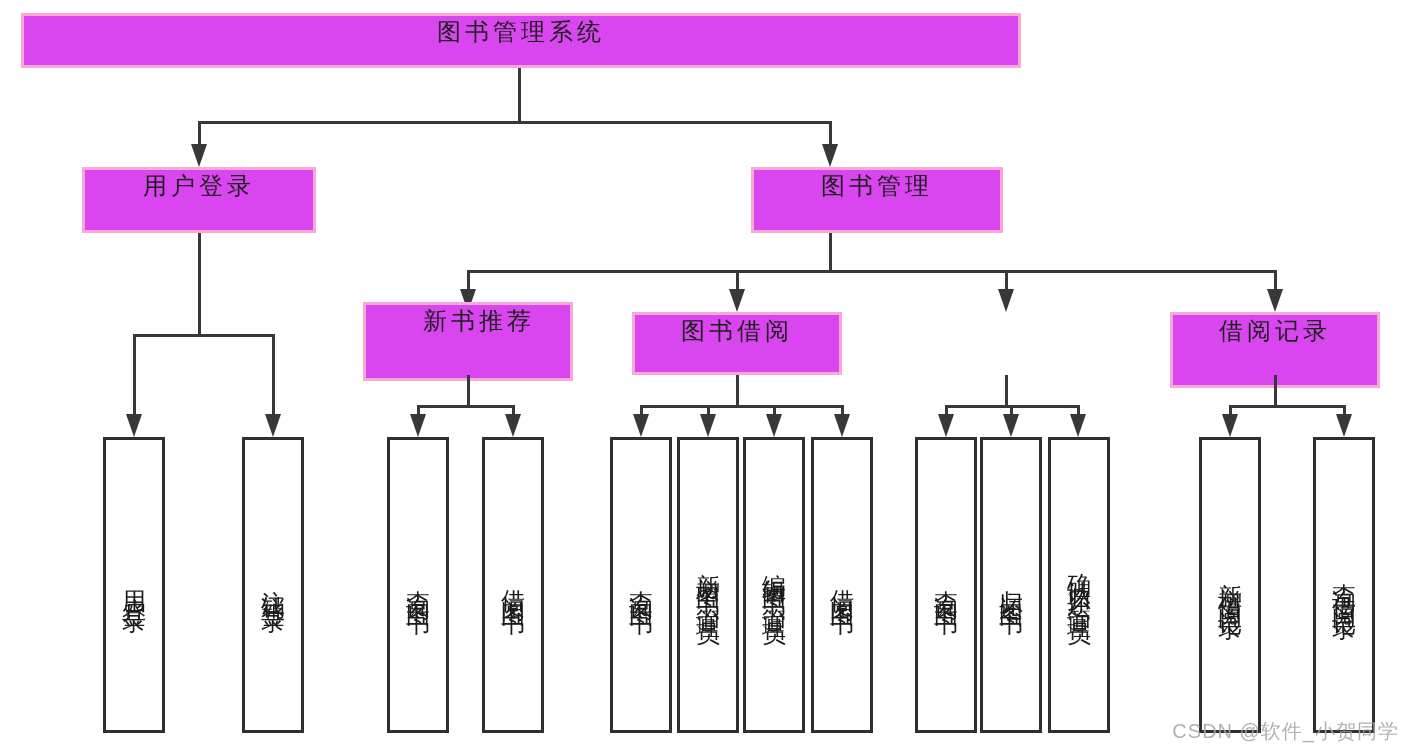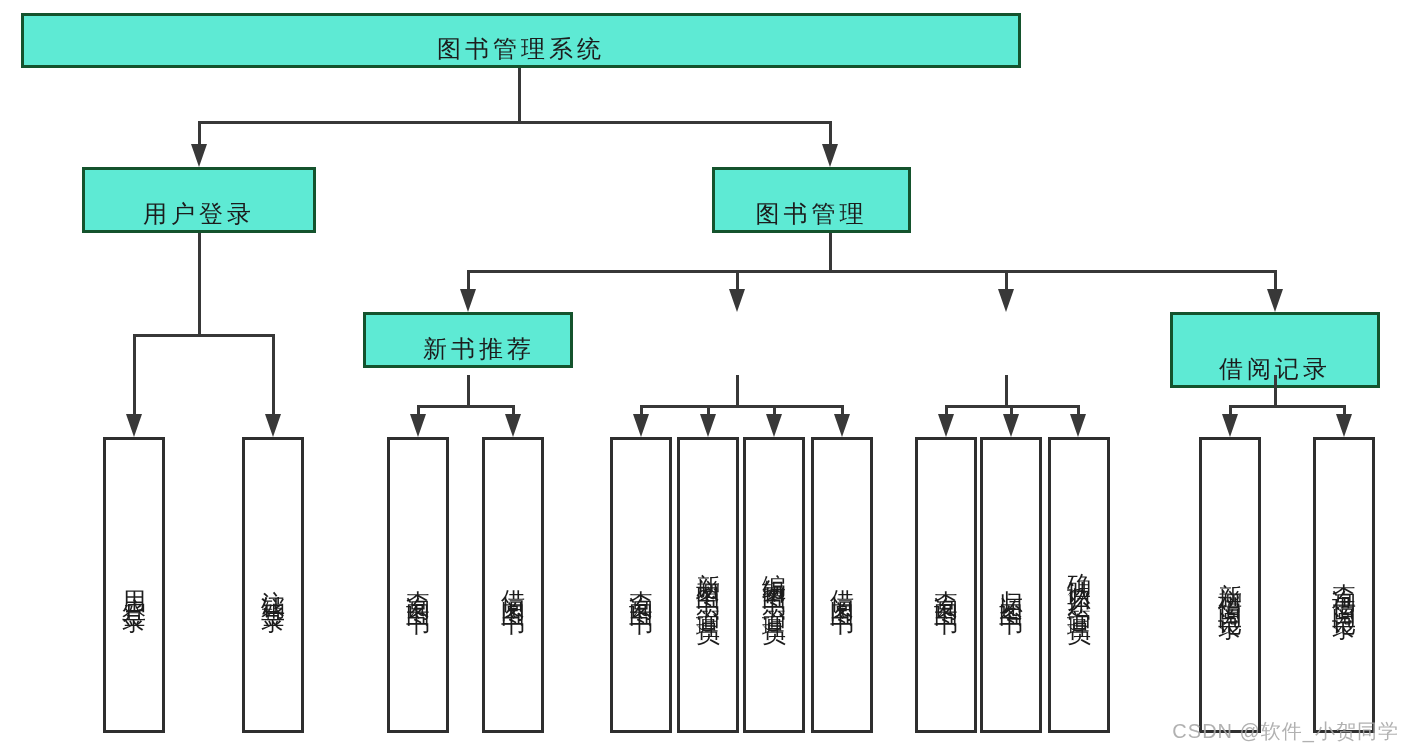--- a/index.html
+++ b/index.html
@@ -12,24 +12,24 @@
     position: relative;
     width: 1405px;
     height: 747px;
     background: #ffffff;
     overflow: hidden;
   }
   
   .node {
     position: absolute;
     box-sizing: border-box;
-    border: 3px solid #14532d;
-    background: #5eead4;
+    border: 3px solid #f9a8d4;
+    background: #d946ef;
     display: flex;
-    align-items: flex-end;
+    align-items: flex-start;
     justify-content: center;
     color: #1c1c1c;
   }
   .node .lbl {
     font-size: 24px;
     letter-spacing: 4px;
     white-space: nowrap;
   }
   .leaf {
     position: absolute;
@@ -93,21 +93,21 @@
   <div class="vline" style="left:518px; top:68px; height:55px;"></div>
   <div class="hline" style="left:198px; top:121px; width:634px;"></div>
   <div class="vline" style="left:198px; top:121px; height:29px;"></div>
   <div class="arrow" style="left:191px; top:144px;"></div>
   <div class="vline" style="left:829px; top:121px; height:29px;"></div>
   <div class="arrow" style="left:822px; top:144px;"></div>
 
   <div class="node" style="left:82px; top:167px; width:234px; height:66px;">
     <span class="lbl">用户登录</span>
   </div>
-  <div class="node" style="left:712px; top:167px; width:199px; height:66px;">
+  <div class="node" style="left:751px; top:167px; width:252px; height:66px;">
     <span class="lbl">图书管理</span>
   </div>
 
   <div class="vline" style="left:198px; top:233px; height:103px;"></div>
   <div class="hline" style="left:133px; top:334px; width:142px;"></div>
   <div class="vline" style="left:133px; top:334px; height:84px;"></div>
   <div class="arrow" style="left:126px; top:414px;"></div>
   <div class="vline" style="left:272px; top:334px; height:84px;"></div>
   <div class="arrow" style="left:265px; top:414px;"></div>
 
@@ -115,22 +115,25 @@
   <div class="hline" style="left:467px; top:270px; width:810px;"></div>
   <div class="vline" style="left:467px; top:270px; height:22px;"></div>
   <div class="arrow" style="left:460px; top:289px;"></div>
   <div class="vline" style="left:736px; top:270px; height:22px;"></div>
   <div class="arrow" style="left:729px; top:289px;"></div>
   <div class="vline" style="left:1005px; top:270px; height:22px;"></div>
   <div class="arrow" style="left:998px; top:289px;"></div>
   <div class="vline" style="left:1274px; top:270px; height:22px;"></div>
   <div class="arrow" style="left:1267px; top:289px;"></div>
 
-  <div class="node" style="left:363px; top:312px; width:210px; height:56px;padding-left:22px;">
+  <div class="node" style="left:363px; top:302px; width:210px; height:79px;padding-left:22px;">
     <span class="lbl">新书推荐</span>
+  </div>
+  <div class="node" style="left:632px; top:312px; width:210px; height:63px;">
+    <span class="lbl">图书借阅</span>
   </div>
   <div class="node" style="left:1170px; top:312px; width:210px; height:76px;">
     <span class="lbl">借阅记录</span>
   </div>
 
   <div class="vline" style="left:467px; top:375px; height:32px;"></div>
   <div class="hline" style="left:417px; top:405px; width:98px;"></div>
   <div class="vline" style="left:417px; top:405px; height:13px;"></div>
   <div class="arrow" style="left:410px; top:414px;"></div>
   <div class="vline" style="left:512px; top:405px; height:13px;"></div>

